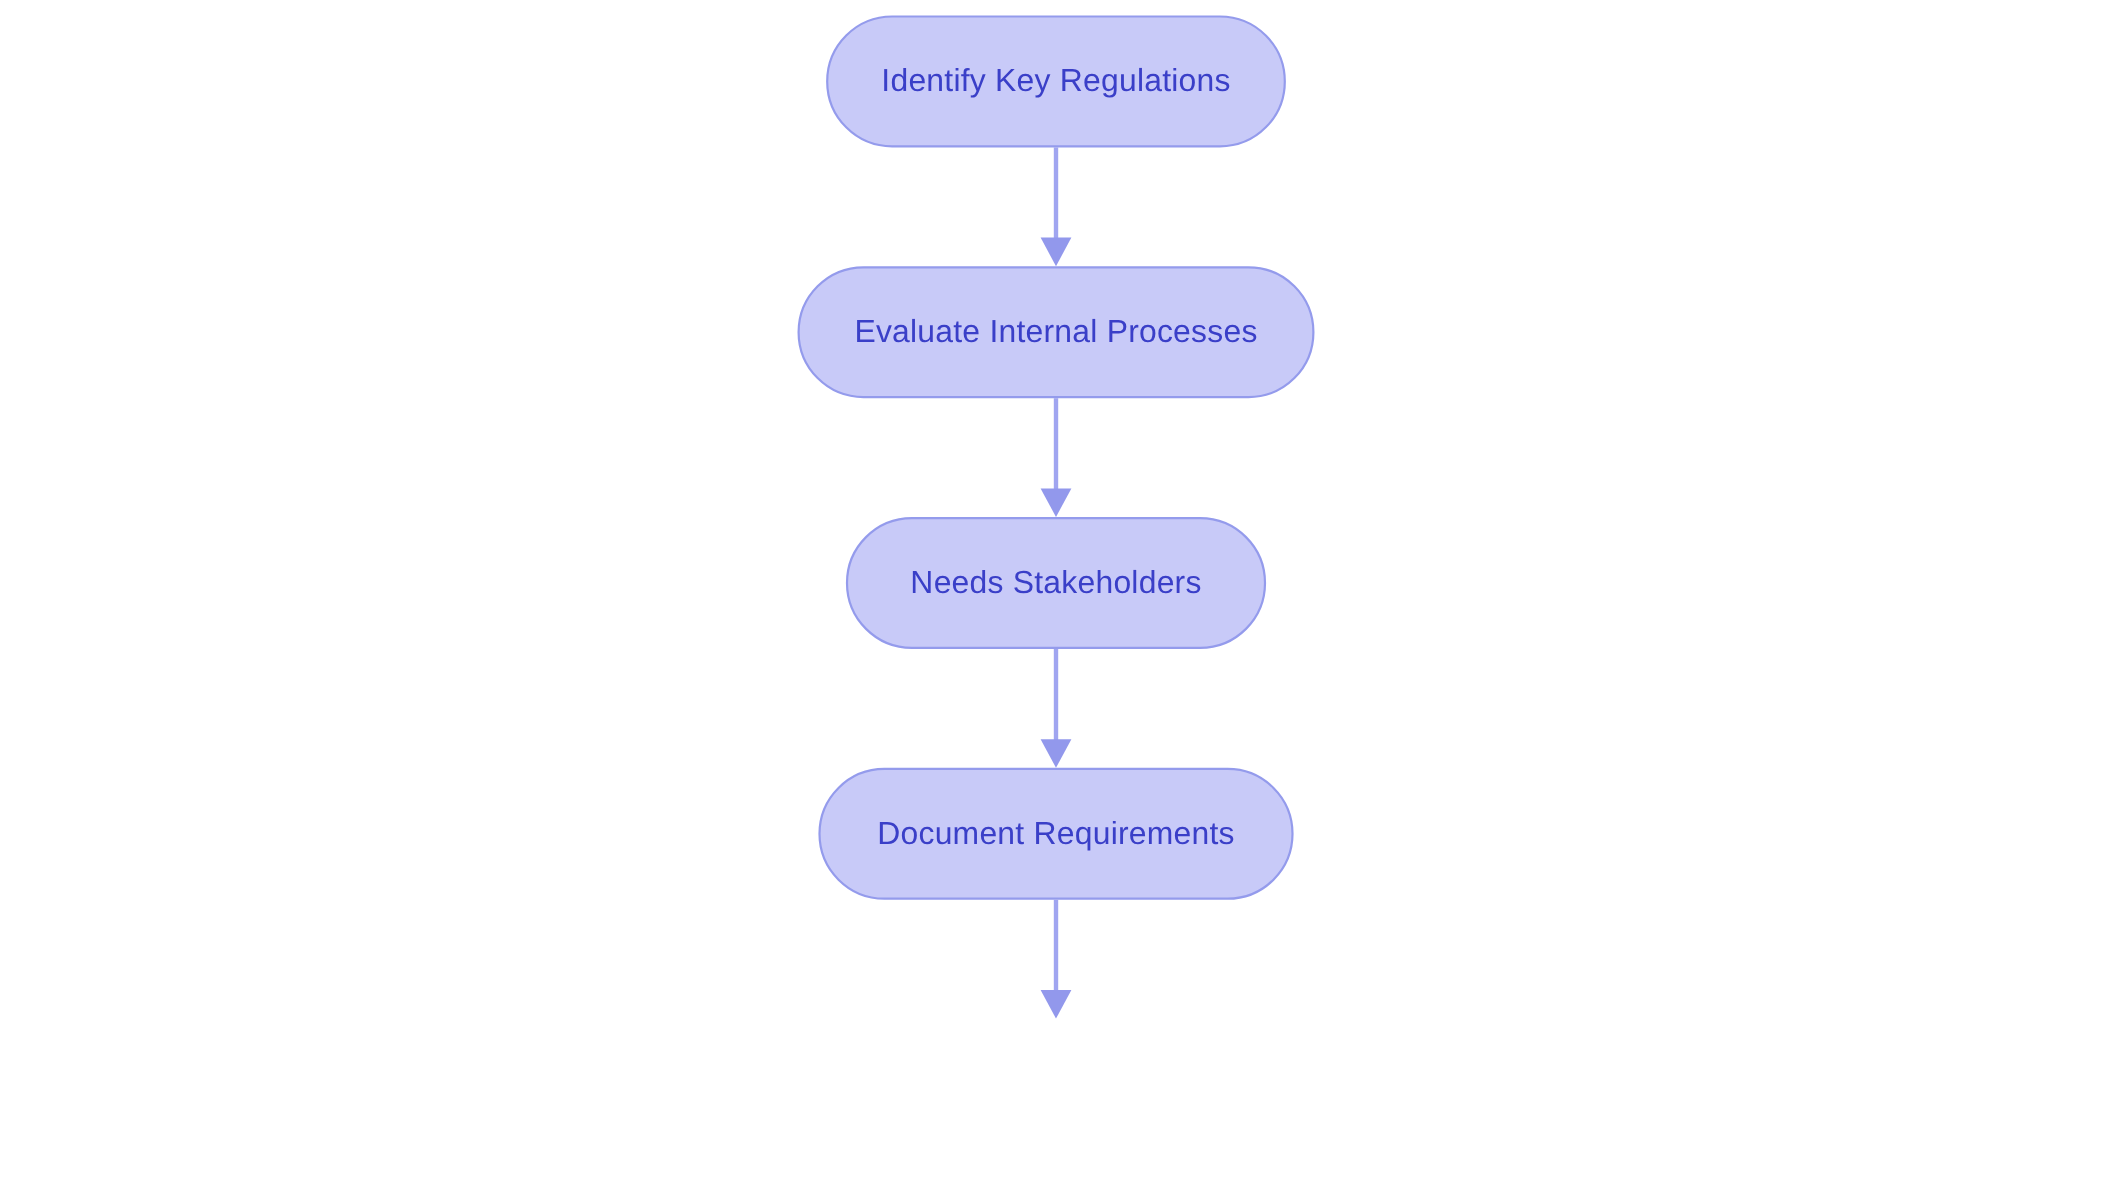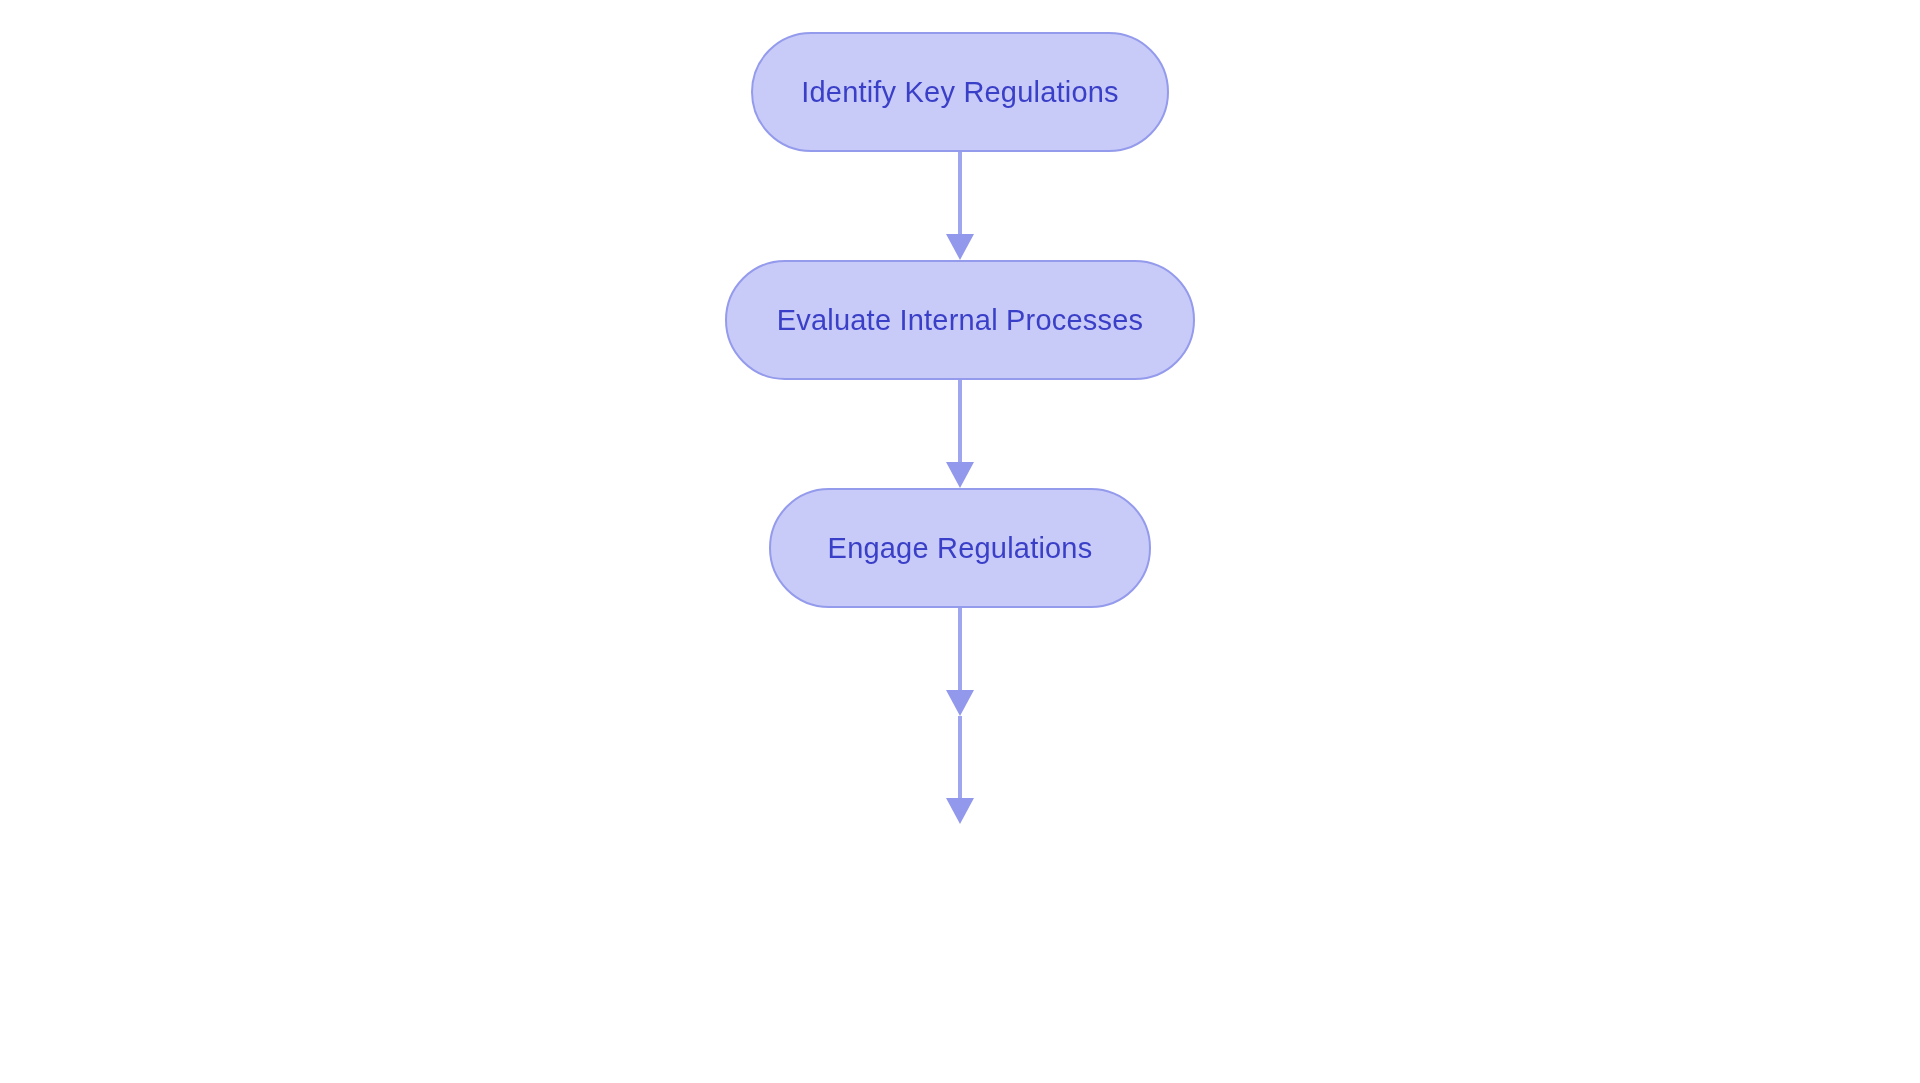--- a/index.html
+++ b/index.html
@@ -11,21 +11,21 @@
     height: 1083px;
     background: var(--canvas_bg, #ffffff);
     overflow: hidden;
     font-family: "Liberation Sans", sans-serif;
   }
   .canvas {
     position: relative;
     width: 1920px;
     height: 1083px;
     box-sizing: border-box;
-    padding-top: 32px;
+    padding-top: 14px;
     display: flex;
     flex-direction: column;
     align-items: center;
   }
   .node {
     height: 120px;
     box-sizing: border-box;
     background: var(--node_fill, #c8caf8);
     border: 2px solid var(--node_border, #949bec);
     border-radius: 60px;
@@ -85,28 +85,31 @@
   <div class="node w2">
     <span class="node-label">Evaluate Internal Processes</span>
   </div>
 
   <div class="arrow">
     <div class="arrow-line"></div>
     <div class="arrow-head"></div>
   </div>
 
   <div class="node w3">
-    <span class="node-label">Engage Regulations</span>
+    <span class="node-label">Needs Stakeholders</span>
   </div>
 
   <div class="arrow">
     <div class="arrow-line"></div>
     <div class="arrow-head"></div>
   </div>
 
+  <div class="node w4">
+    <span class="node-label">Document Requirements</span>
+  </div>
 
   <div class="arrow">
     <div class="arrow-line"></div>
     <div class="arrow-head"></div>
   </div>
 
 
 </div>
 
 </body></html>

